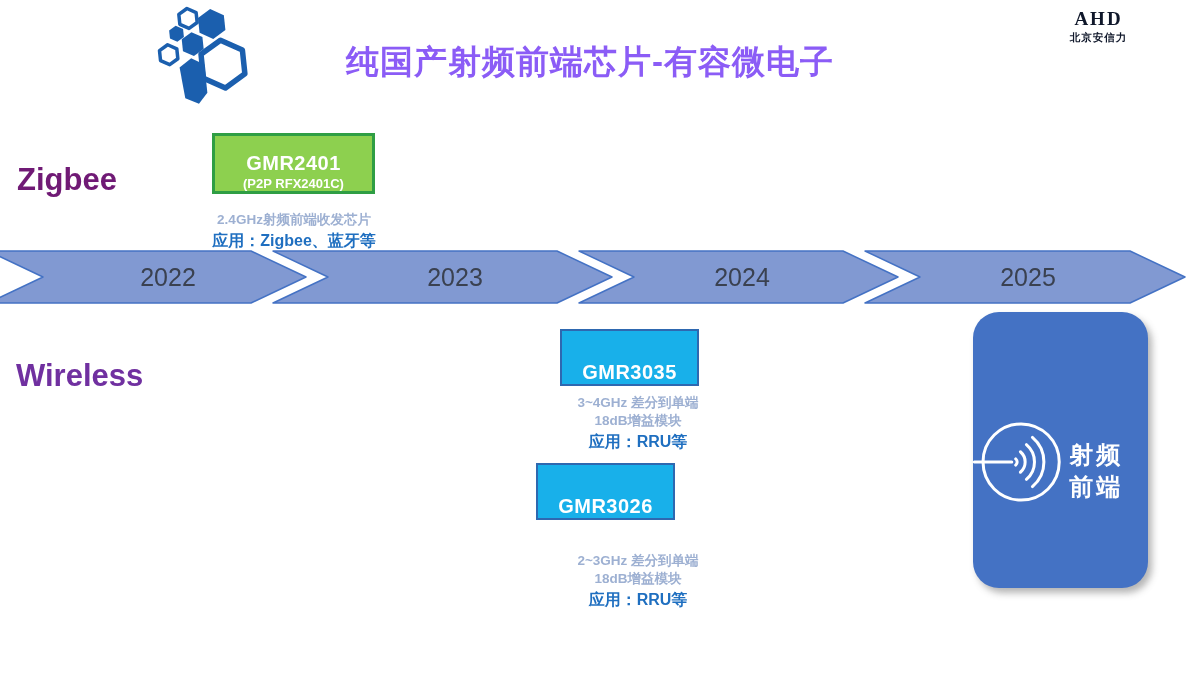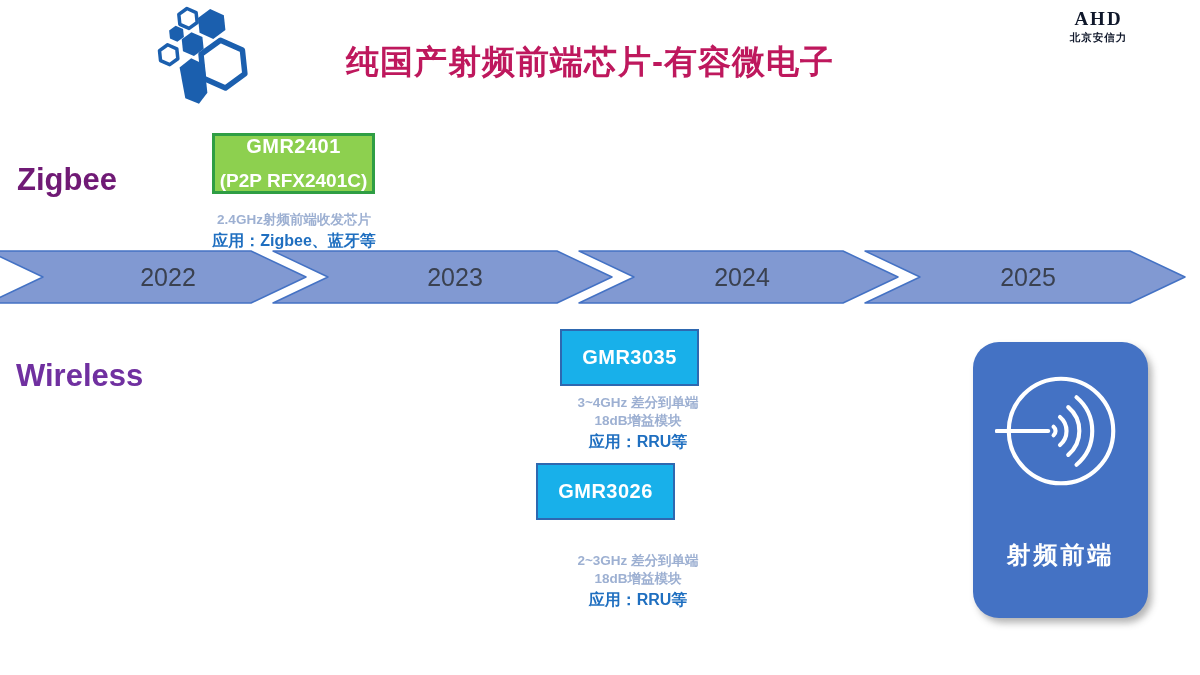--- a/index.html
+++ b/index.html
@@ -6,77 +6,77 @@
   html, body { width: 1200px; height: 675px; background: #ffffff; overflow: hidden; }
   body { font-family: "Liberation Sans", sans-serif; position: relative; }
 
   .abs { position: absolute; }
 
   
   .logo { left: 152px; top: 4px; width: 104px; height: 104px; }
   .title {
     left: 240px; top: 40px; width: 700px;
     text-align: center;
-    font-size: 33px; font-weight: bold; color: #be185d;
+    font-size: 33px; font-weight: bold; color: #8b5cf6;
     letter-spacing: 1px;
   }
   .brand { left: 1051px; top: 8px; width: 95px; text-align: center; color: #0f172a; }
   .brand-abbr { font-family: "Liberation Serif", serif; font-size: 19px; font-weight: bold; letter-spacing: 2px; }
   .brand-name { font-size: 10.5px; font-weight: bold; letter-spacing: 1px; margin-top: 1px; }
 
   
   .cat-zigbee {
     left: 17px; top: 162px;
     font-size: 31px; font-weight: bold; color: #701a75;
   }
   .cat-wireless {
     left: 16px; top: 358px;
     font-size: 31px; font-weight: bold; color: #7030a0;
   }
 
   
   .chip-box {
-    display: flex; flex-direction: column; align-items: center; justify-content: center;
+    display: flex; flex-direction: column; align-items: center; justify-content: flex-end;
     color: #ffffff; text-align: center;
   }
   .chip-green {
     left: 212px; top: 133px; width: 163px; height: 61px;
     background: #8dd04f; border: 3px solid #2f9e44;
   }
   .chip-cyan-1 { left: 560px; top: 329px; }
   .chip-cyan-2 { left: 536px; top: 463px; }
   .chip-cyan {
     width: 139px; height: 57px;
     background: #18b0ea; border: 2px solid #2e68b0;
   }
   .chip-name { font-size: 20px; font-weight: bold; letter-spacing: 0.5px; }
-  .chip-alias { font-size: 19px; font-weight: bold; margin-top: 12px; }
+  .chip-alias { font-size: 13px; font-weight: bold; margin-top: 1px; }
 
   
   .chip-desc { text-align: center; line-height: 18px; }
   .desc-green { left: 203px; top: 203px; width: 182px; margin-top: 8px; }
   .desc-cyan-1 { left: 548px; top: 394px; width: 180px; }
   .desc-cyan-2 { left: 548px; top: 552px; width: 180px; }
   .desc-line { font-size: 13.5px; color: #9db0d2; font-weight: bold; }
   .desc-app { font-size: 16px; color: #1f6fc0; font-weight: bold; margin-top: 3px; }
 
   
   .timeline { left: 0; top: 250px; width: 1200px; height: 56px; }
   .timeline svg { display: block; }
   .year-text {
     font-family: "Liberation Sans", sans-serif;
     font-size: 25px; fill: #3a4150; font-weight: 400;
   }
 
   
   .rf-panel {
-    left: 973px; top: 342px; width: 175px; height: 276px;
+    left: 973px; top: 312px; width: 175px; height: 276px;
     background: #4472c4; border-radius: 26px;
     box-shadow: 4px 5px 7px rgba(90, 90, 90, 0.45);
-    display: flex; flex-direction: column; align-items: center;
+    display: flex; flex-direction: row; align-items: center;
   }
   .rf-icon { margin-top: 23px; width: 132px; height: 132px; }
   .rf-label {
     margin-top: 42px;
     color: #ffffff; font-size: 24px; font-weight: bold; letter-spacing: 3px;
   }
 </style>
 </head>
 <body>
 

